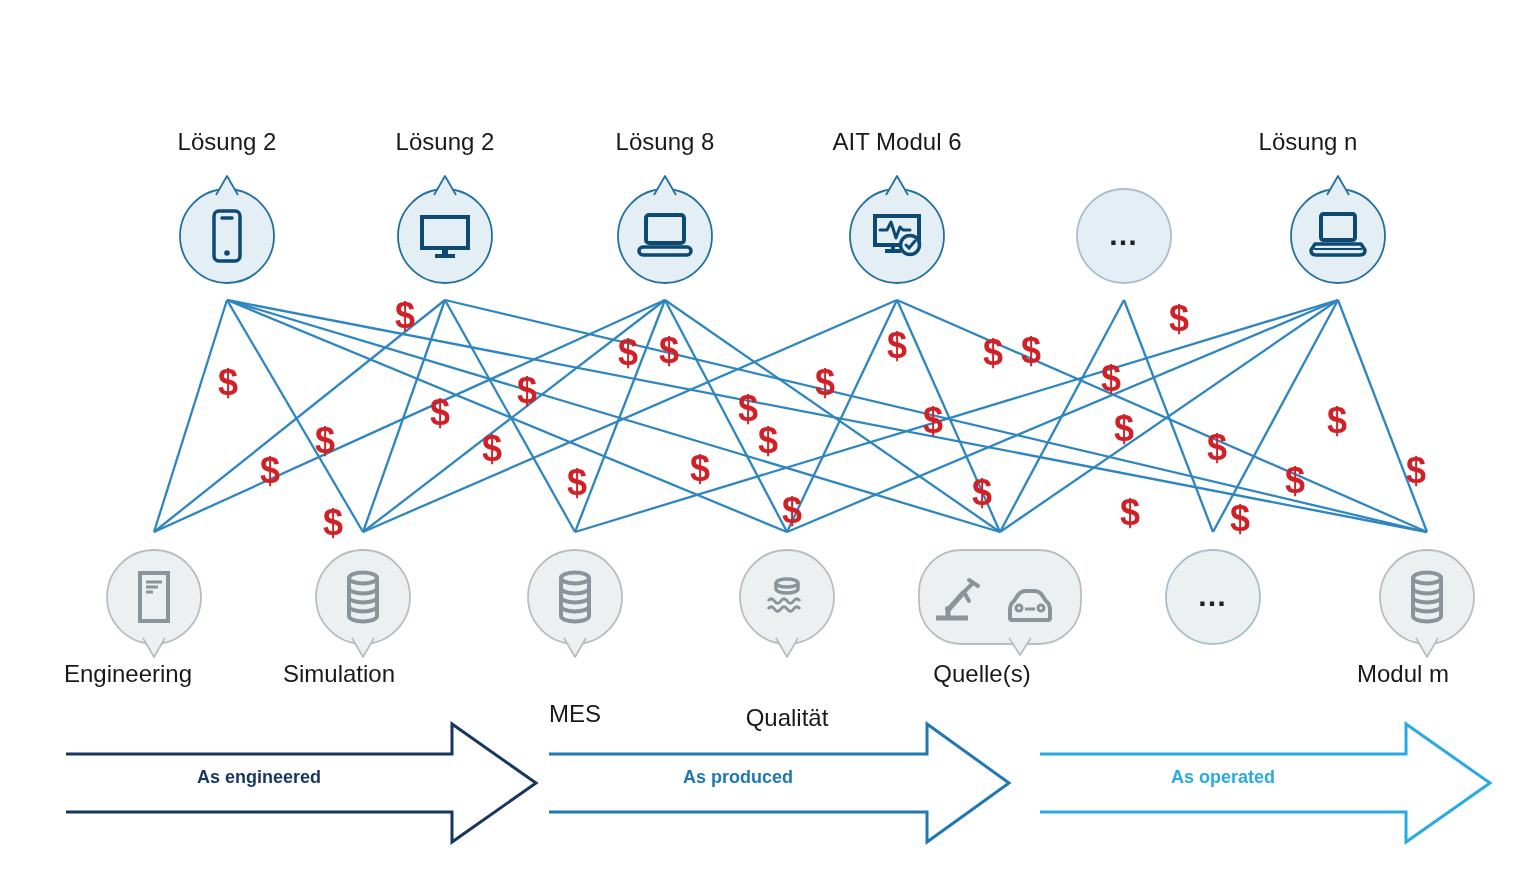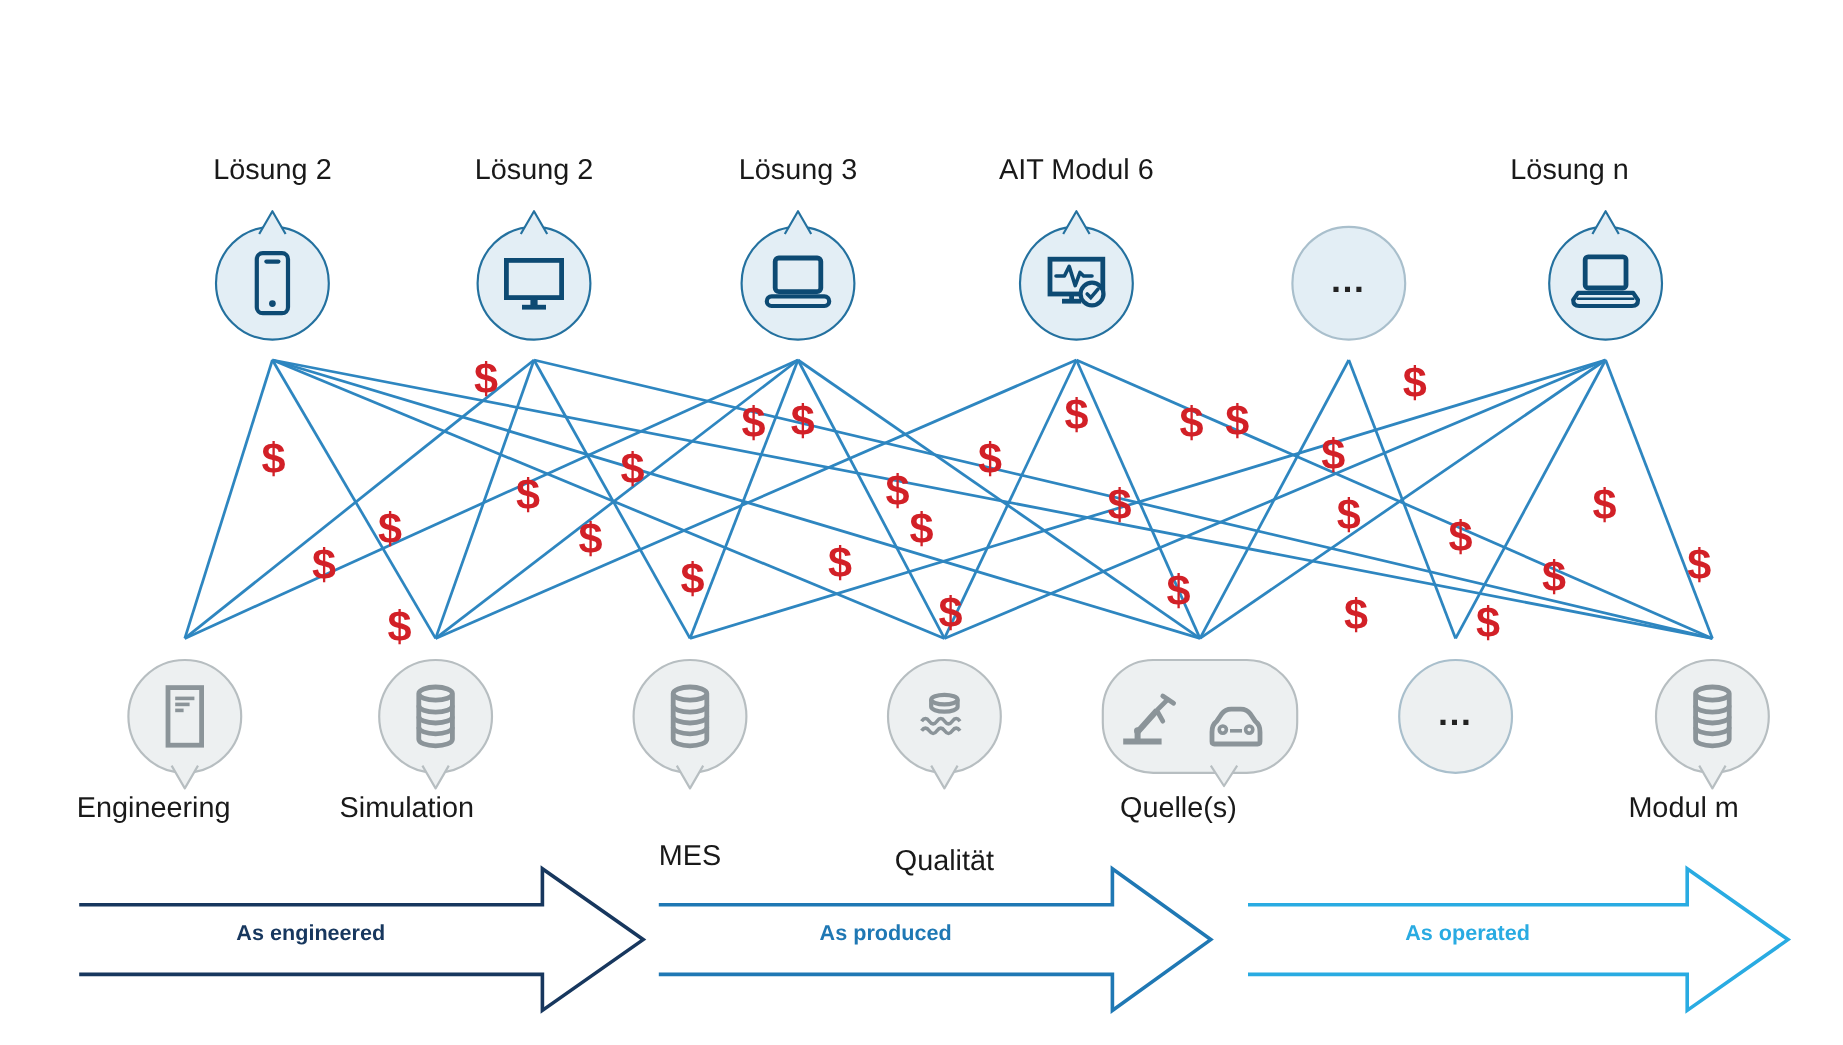--- a/index.html
+++ b/index.html
@@ -191,21 +191,21 @@
           <path d="M -14 -9 a 14 5.5 0 0 0 28 0 M -14 0 a 14 5.5 0 0 0 28 0 M -14 9 a 14 5.5 0 0 0 28 0" fill="none" stroke="#8b9499" stroke-width="4"></path>
         </g>
       </g>
       <path d="M 66 754 L 452 754 L 452 724 L 536 783 L 452 842 L 452 812 L 66 812" fill="none" stroke="#17375e" stroke-width="3" stroke-linejoin="miter"></path>
       <path d="M 549 754 L 927 754 L 927 724 L 1009 783 L 927 842 L 927 812 L 549 812" fill="none" stroke="#1f78b4" stroke-width="3" stroke-linejoin="miter"></path>
       <path d="M 1040 754 L 1406 754 L 1406 724 L 1490 783 L 1406 842 L 1406 812 L 1040 812" fill="none" stroke="#29abe2" stroke-width="3" stroke-linejoin="miter"></path>
     </svg>
   <div id="labels">
       <div class="node-label" style="left: 227px; top: 128px;">Lösung 2</div>
       <div class="node-label" style="left: 445px; top: 128px;">Lösung 2</div>
-      <div class="node-label" style="left: 665px; top: 128px;">Lösung 3</div>
+      <div class="node-label" style="left: 665px; top: 128px;">Lösung 8</div>
       <div class="node-label" style="left: 897px; top: 128px;">AIT Modul 6</div>
       <div class="node-label" style="left: 1308px; top: 128px;">Lösung n</div>
       <div class="node-label" style="left: 128px; top: 660px;">Engineering</div>
       <div class="node-label" style="left: 339px; top: 660px;">Simulation</div>
       <div class="node-label" style="left: 575px; top: 700px; text-align: right;">MES</div>
       <div class="node-label" style="left: 787px; top: 660px; margin-top: 44px;">Qualität</div>
       <div class="node-label" style="left: 982px; top: 660px;">Quelle(s)</div>
       <div class="node-label" style="left: 1403px; top: 660px;">Modul m</div>
       <div class="arrow-label" style="left: 259px; top: 767px; color: rgb(23, 55, 94);">As engineered</div>
       <div class="arrow-label" style="left: 738px; top: 767px; color: rgb(31, 120, 180);">As produced</div>

